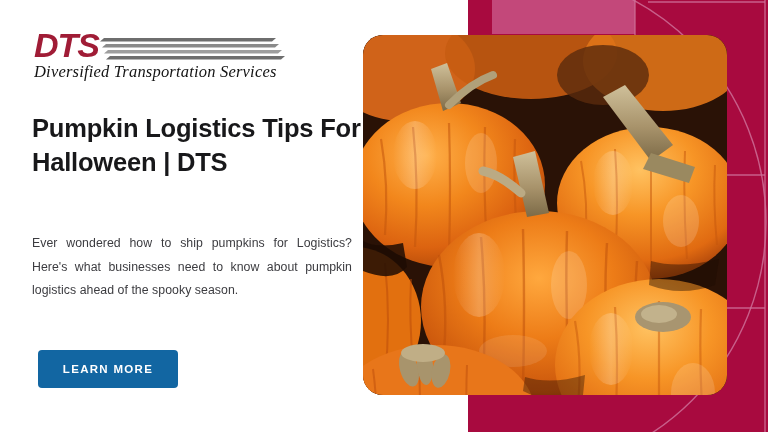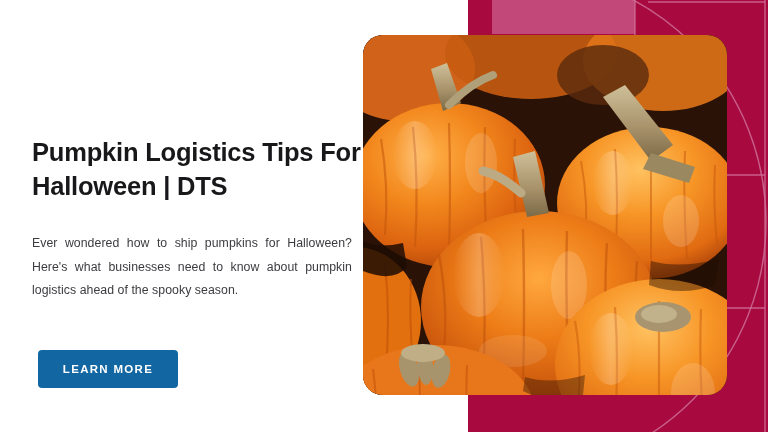--- a/index.html
+++ b/index.html
@@ -52,21 +52,21 @@
   
   .logo-wrap {
     position: absolute;
     left: 34px; top: 26px;
     width: 258px; height: 56px;
   }
   .logo-wrap svg { display: block; width: 258px; height: 56px; }
 
   .headline {
     position: absolute;
-    left: 32px; top: 136px;
+    left: 32px; top: 112px;
     width: 330px;
     font-size: 25.5px;
     line-height: 1.32;
     font-weight: 800;
     letter-spacing: -0.2px;
     color: #18181a;
   }
 
   .blurb {
     position: absolute;
@@ -253,20 +253,35 @@
       <g fill="#1E0C04" opacity=".85">
         <path d="M 0 236 Q 30 248 44 232 L 40 208 Q 14 214 0 206 Z"></path>
         <path d="M 286 250 Q 318 262 352 250 L 356 224 Q 316 234 288 226 Z" opacity=".5"></path>
         <path d="M 160 356 Q 190 372 220 360 L 222 340 Q 188 350 162 342 Z" opacity=".45"></path>
       </g>
 
       <rect width="364" height="360" fill="none"></rect>
     </svg>
   </div>
 
+  <div class="logo-wrap">
+    <svg viewBox="0 0 258 56">
+
+      <text x="0" y="31" font-family="'Liberation Sans', sans-serif" font-size="34" font-weight="bold" font-style="italic" letter-spacing="-1" fill="#A01C36">DTS</text>
+
+      <g>
+        <path d="M 70 12 L 242 12 L 238 15.5 L 66 15.5 Z" fill="#6E6E6E"></path>
+        <path d="M 72 18 L 245 18 L 241 21.5 L 68 21.5 Z" fill="#8A8A8A"></path>
+        <path d="M 74 24 L 248 24 L 244 27.5 L 70 27.5 Z" fill="#9E9E9E"></path>
+        <path d="M 76 30 L 251 30 L 247 33.5 L 72 33.5 Z" fill="#6E6E6E"></path>
+      </g>
+
+      <text x="0" y="51" font-family="'Liberation Serif', serif" font-size="16.5" font-style="italic" letter-spacing=".2" fill="#141414">Diversified Transportation Services</text>
+    </svg>
+  </div>
 
   <h1 class="headline">Pumpkin Logistics Tips For Halloween | DTS</h1>
 
-  <p class="blurb">Ever wondered how to ship pumpkins for Halloween? Here's what businesses need to know about pumpkin logistics ahead of the spooky season.</p>
+  <p class="blurb">Ever wondered how to ship pumpkins for Logistics? Here's what businesses need to know about pumpkin logistics ahead of the spooky season.</p>
 
   <button class="cta-button">LEARN MORE</button>
 
 </div>
 
 </body></html>

